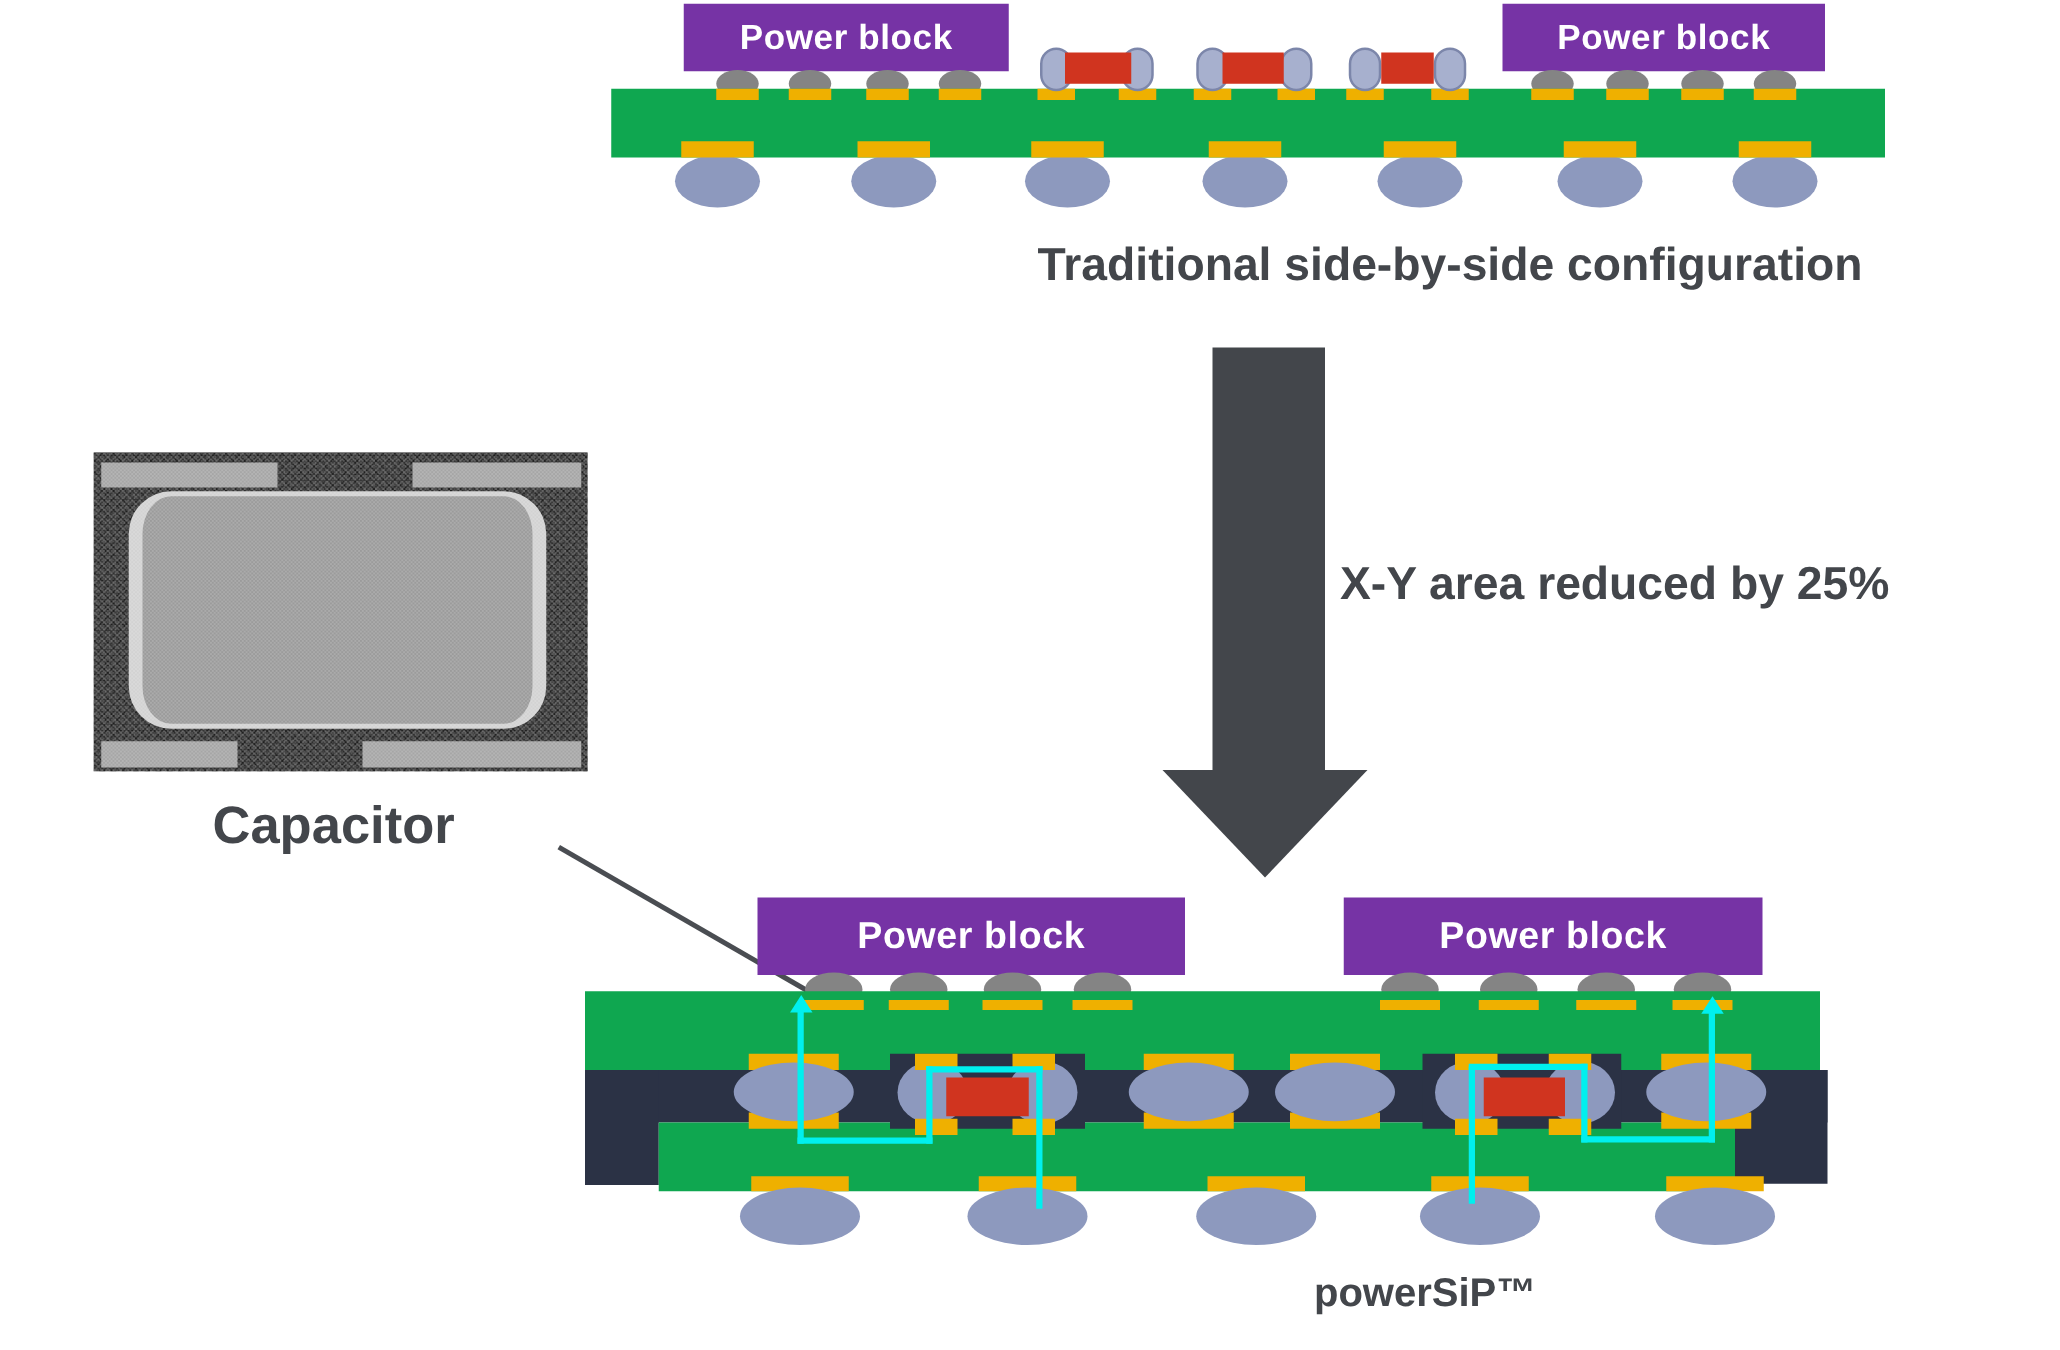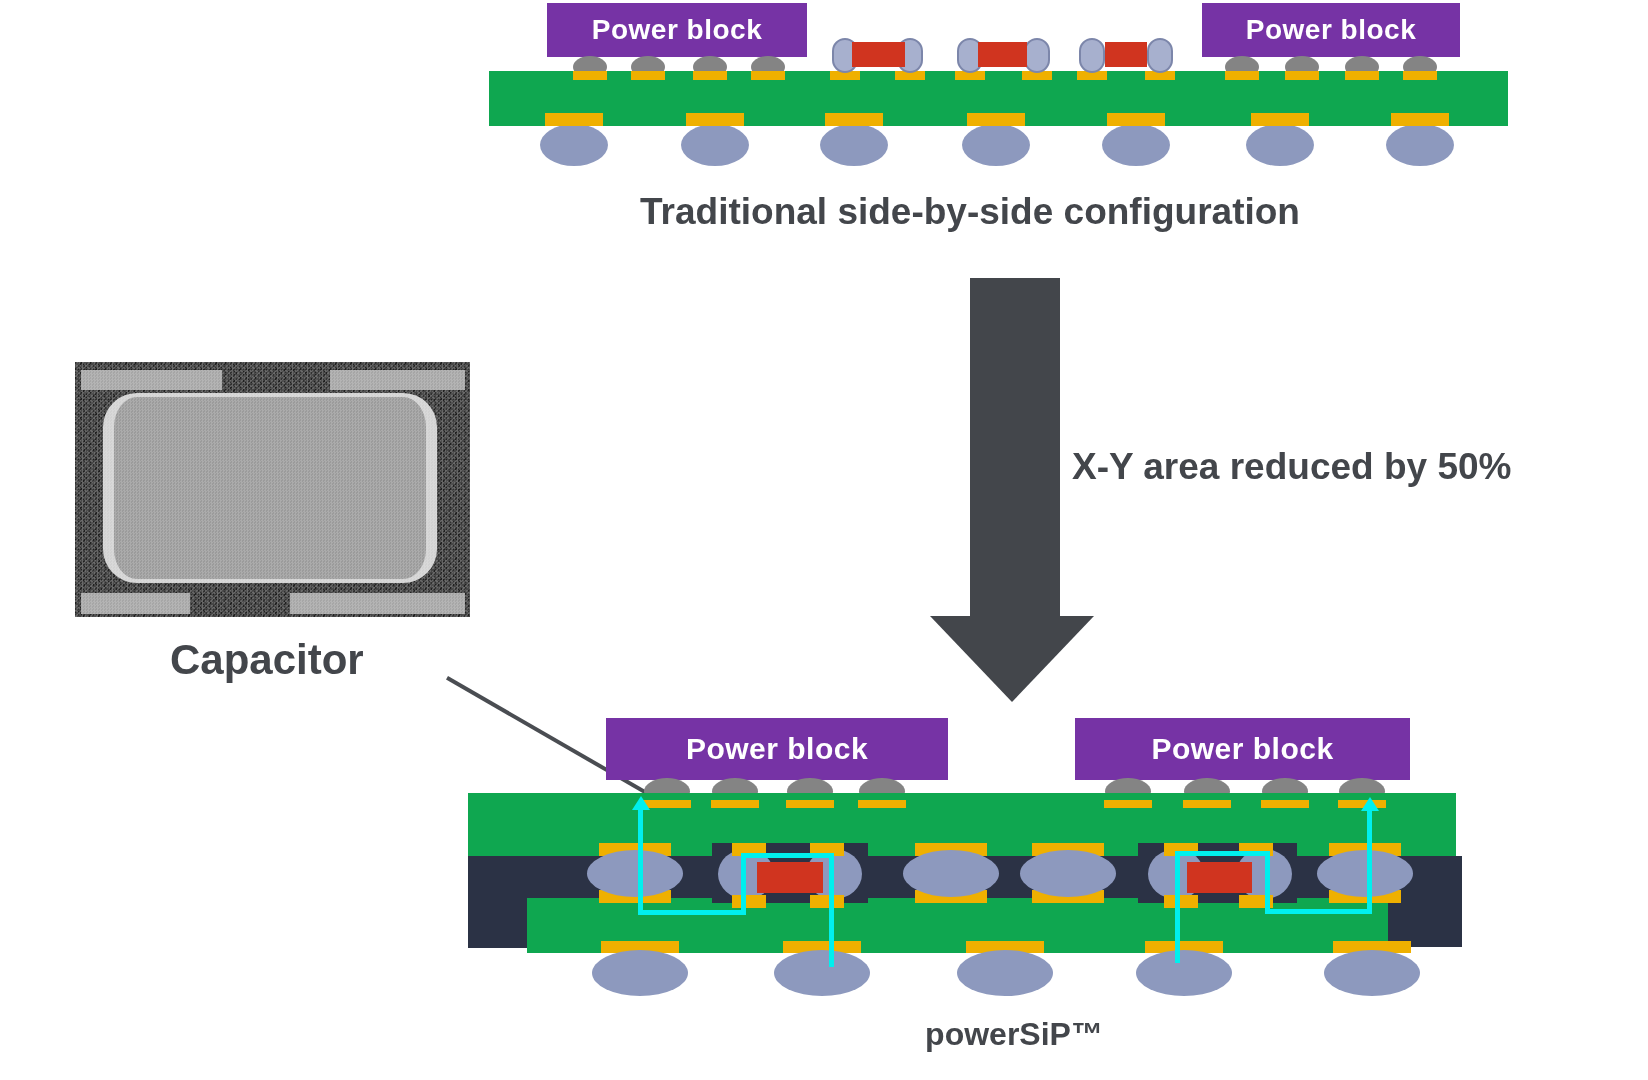--- a/index.html
+++ b/index.html
@@ -12,21 +12,21 @@
   .green{background:var(--green);}
   .pad{background:var(--yellow);}
   .navy{background:var(--navy);}
   .ball{background:var(--ball);border-radius:50%;}
   .cap-end{background:var(--capend);border:2px solid var(--capedge);border-radius:13px;}
   .cap-red{background:var(--red);}
   .cyan{background:var(--cyan);}
   .cyan-arrow{width:0;height:0;border-left:9px solid transparent;border-right:9px solid transparent;
               border-bottom:14px solid var(--cyan);}
   .txt{font-weight:700;color:var(--dark);}
-  .center{text-align:center;}
+  .center{text-align:right;}
   
   .arrow-shaft{background:var(--dark);}
   .arrow-head{width:0;height:0;border-left:82px solid transparent;border-right:82px solid transparent;
               border-top:86px solid var(--dark);}
   
   .photo{background-color:var(--photo-bg);
     background-image:
       repeating-conic-gradient(rgba(110,110,110,.5) 0% 25%, transparent 0% 50%),
       repeating-conic-gradient(rgba(20,20,20,.6) 0% 25%, transparent 0% 50%);
     background-size:5px 5px, 9px 9px;}
@@ -100,21 +100,21 @@
     <div class="abs pad" style="left:1107px;top:113px;width:58px;height:13px;"></div>
     <div class="abs pad" style="left:1251px;top:113px;width:58px;height:13px;"></div>
     <div class="abs pad" style="left:1391px;top:113px;width:58px;height:13px;"></div>
 
     <div class="abs txt center" style="left:450px;top:191px;width:1040px;font-size:37px;">Traditional side-by-side configuration</div>
   </div>
 
   <div>
     <div class="abs arrow-shaft" style="left:970px;top:278px;width:90px;height:340px;"></div>
     <div class="abs arrow-head" style="left:930px;top:616px;"></div>
-    <div class="abs txt" style="left:1072px;top:446px;font-size:37px;white-space:nowrap;">X-Y area reduced by 50%</div>
+    <div class="abs txt" style="left:1072px;top:446px;font-size:37px;white-space:nowrap;">X-Y area reduced by 25%</div>
   </div>
 
   <div>
     <div class="abs photo" style="left:75px;top:362px;width:395px;height:255px;">
       <div class="abs strip" style="left:6px;top:8px;width:141px;height:20px;"></div>
       <div class="abs strip" style="left:255px;top:8px;width:135px;height:20px;"></div>
       <div class="abs strip" style="left:6px;top:231px;width:109px;height:21px;"></div>
       <div class="abs strip" style="left:215px;top:231px;width:175px;height:21px;"></div>
       <div class="abs photo-body" style="left:28px;top:31px;width:334px;height:190px;"></div>
       <div class="abs grain" style="left:0;top:0;width:395px;height:255px;"></div>

